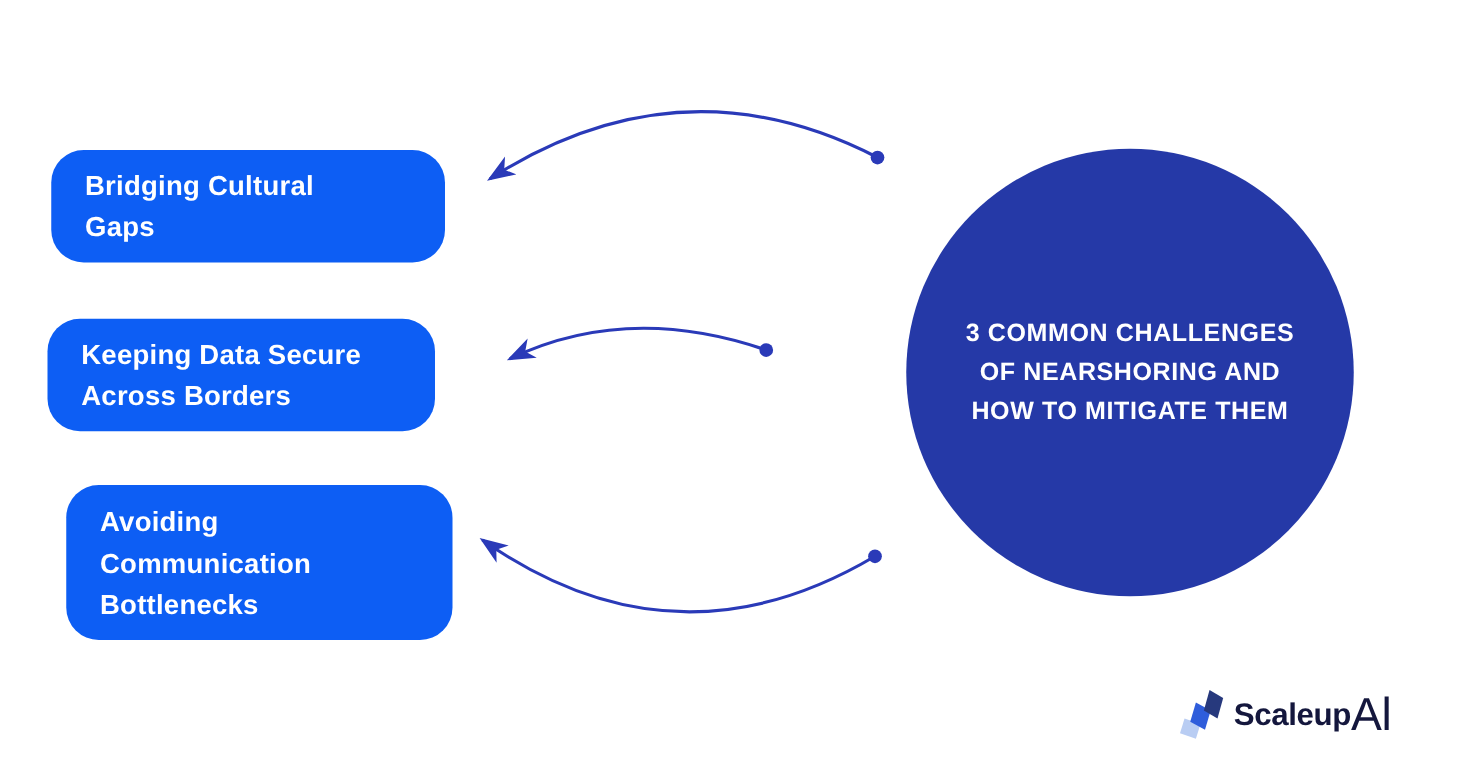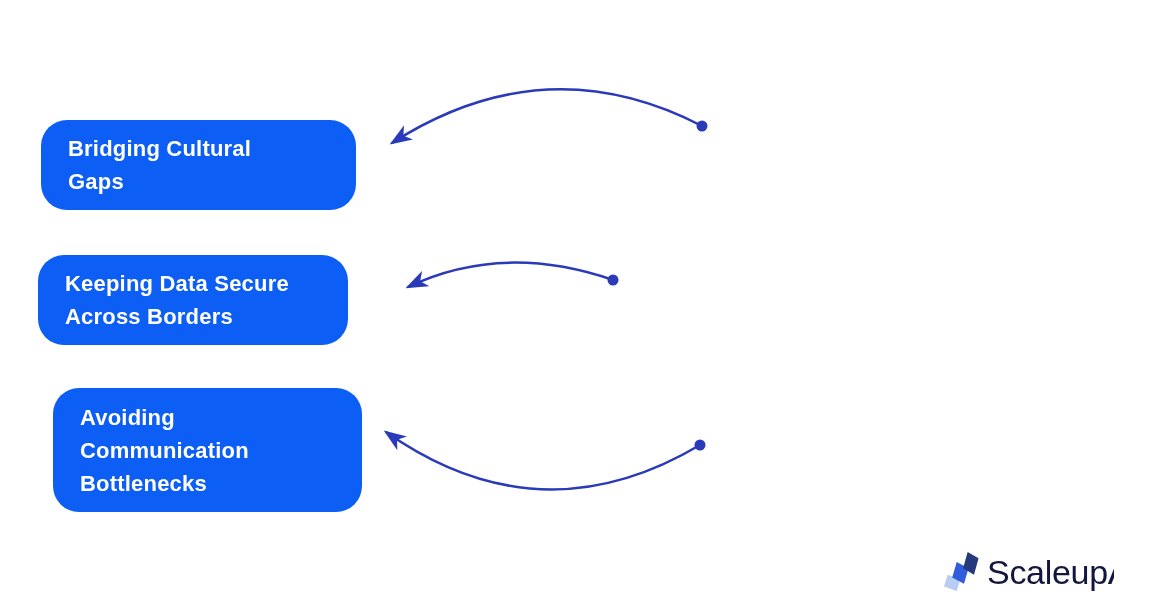--- a/index.html
+++ b/index.html
@@ -79,22 +79,22 @@
   .logo {
     position: absolute;
     left: 944px;
     top: 549px;
     display: flex;
     align-items: center;
   }
   .logo .logo-icon { width: 40px; height: 46px; margin-right: 3px; }
   .logo .brand-bold {
     color: var(--logo-dark, #14173d);
-    font-size: 34px;
-    font-weight: normal;
+    font-size: 25px;
+    font-weight: bold;
     letter-spacing: -0.3px;
   }
   .logo .brand-light {
     color: var(--logo-dark, #14173d);
     font-size: 37px;
     font-weight: 300;
     letter-spacing: -0.3px;
   }
   .logo .reg-mark {
     color: var(--logo-dark, #14173d);
@@ -137,20 +137,25 @@
     <span class="label">Keeping Data Secure
 Across Borders</span>
   </div>
 
   <div class="challenge-box box-3">
     <span class="label">Avoiding
 Communication
 Bottlenecks</span>
   </div>
 
+  <div class="main-circle">
+    <div class="circle-title">3 COMMON CHALLENGES
+OF NEARSHORING AND
+HOW TO MITIGATE THEM</div>
+  </div>
 
   <div class="logo">
     <svg class="logo-icon" viewBox="0 0 44 48" xmlns="http://www.w3.org/2000/svg">
       <path d="M4,27 L18,32 L14,45 L0,40 Z" fill="#b9cdf3"></path>
       <path d="M14,13 L27,20 L22,37 L9,30 Z" fill="#2f5ddb"></path>
       <path d="M26,2 L38,9 L33,27 L21,20 Z" fill="#27397d"></path>
     </svg>
     <span class="brand-bold">Scaleup</span>
       <span class="brand-light">Ally</span>
       <span class="reg-mark">®</span>

